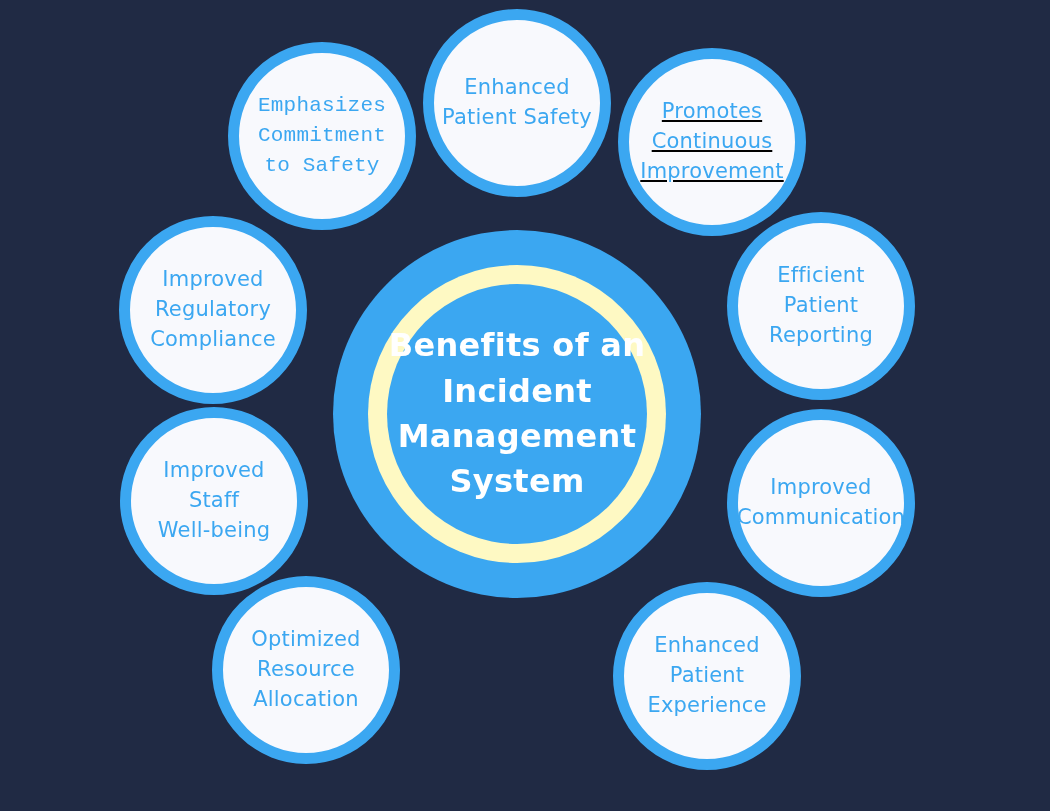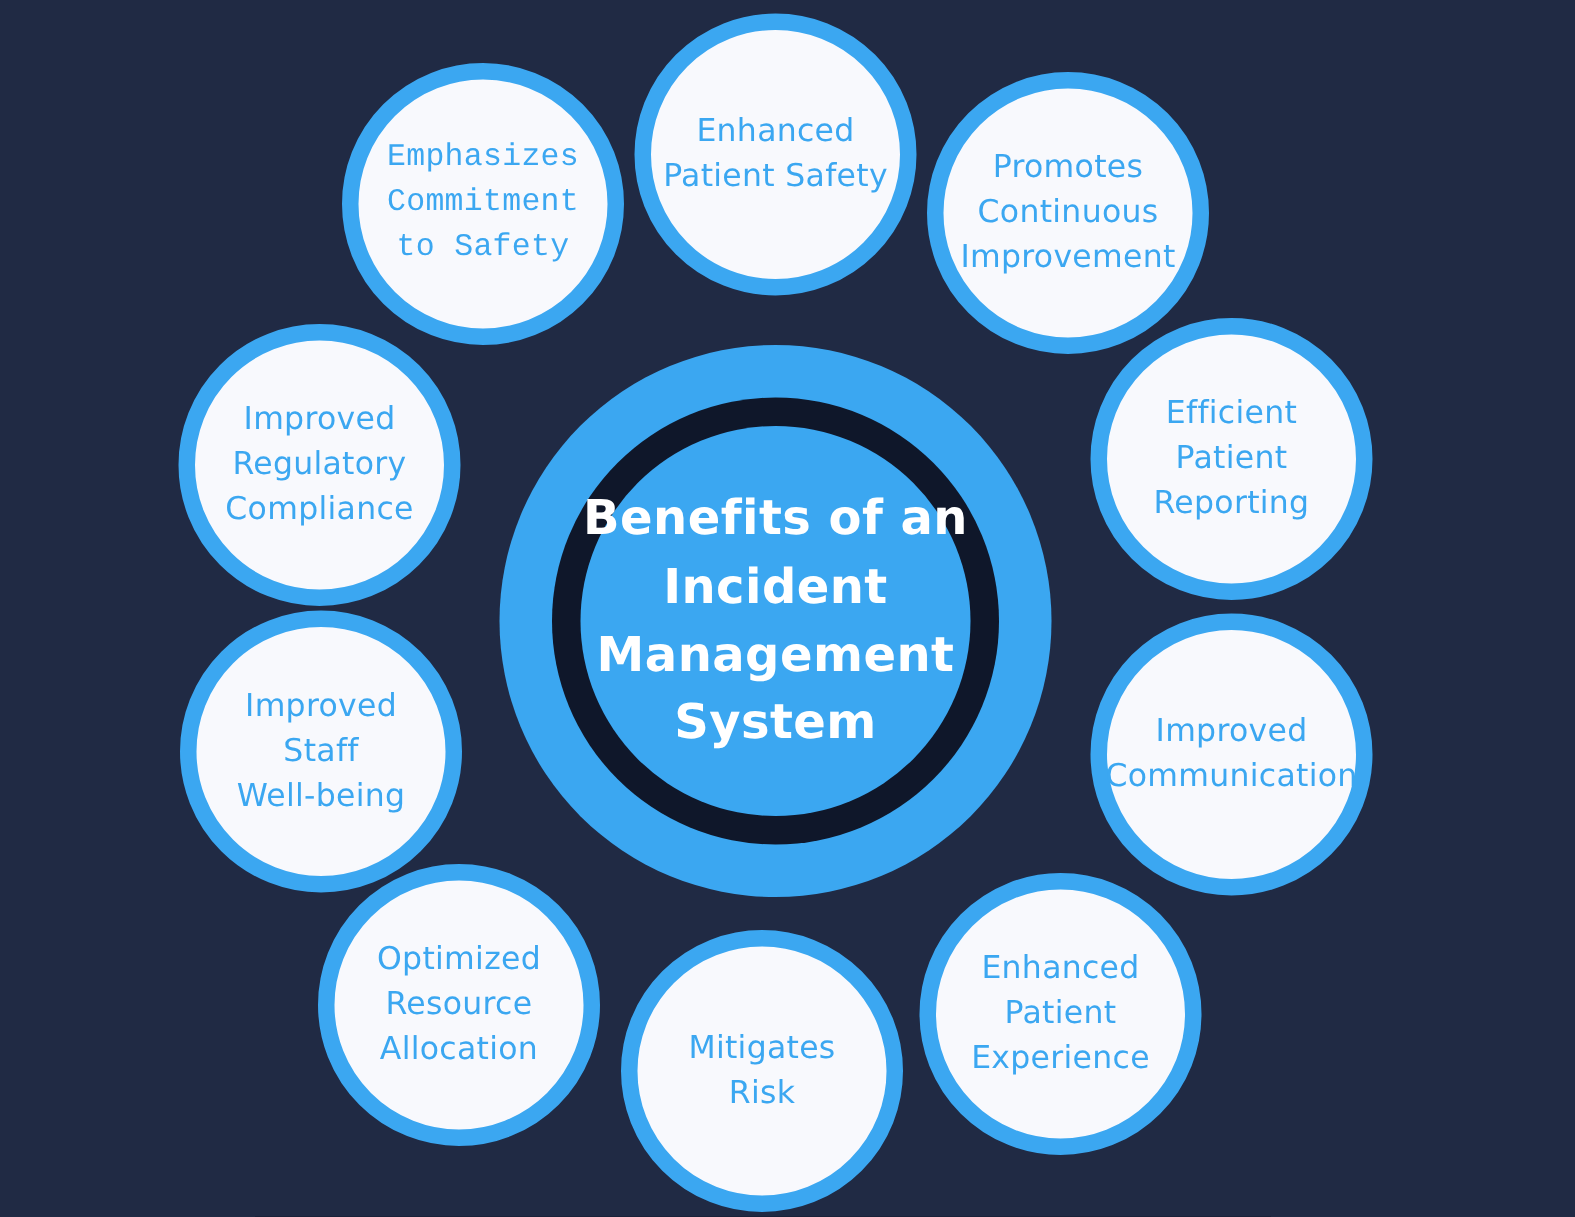--- a/index.html
+++ b/index.html
@@ -34,21 +34,21 @@
     text-align: center;
     color: #3BA7F1;
     font-size: 21px;
     line-height: 1.42;
     letter-spacing: 0.2px;
     font-weight: 500;
   }
 
   
   .sat-top          { left: 423px; top:   9px; }
-  .sat-top-right    { left: 618px; top:  48px; }
+  .sat-top-right    { left: 618px; top:  48px; text-decoration: underline; }
   .sat-right-upper  { left: 727px; top: 212px; }
   .sat-right-lower  { left: 727px; top: 409px; }
   .sat-bottom-right { left: 613px; top: 582px; }
   .sat-bottom       { left: 414px; top: 620px; }
   .sat-bottom-left  { left: 212px; top: 576px; }
   .sat-left-lower   { left: 120px; top: 407px; }
   .sat-left-upper   { left: 119px; top: 216px; }
   .sat-top-left     { left: 228px; top:  42px; font-family: Liberation Mono, monospace; }
 
   
@@ -62,21 +62,21 @@
     background: #3BA7F1;
   }
   .hub-darkring {
     position: absolute;
     left: 50%;
     top: 50%;
     transform: translate(-50%, -50%);
     width: 298px;
     height: 298px;
     border-radius: 50%;
-    background: #0f172a;
+    background: #fef9c3;
   }
   .hub-inner {
     position: absolute;
     left: 50%;
     top: 50%;
     transform: translate(-50%, -50%);
     width: 260px;
     height: 260px;
     border-radius: 50%;
     background: #3BA7F1;
@@ -131,24 +131,20 @@
     <div class="label">Improved
 Communication</div>
   </div>
 
   <div class="sat sat-bottom-right">
     <div class="label">Enhanced
 Patient
 Experience</div>
   </div>
 
-  <div class="sat sat-bottom">
-    <div class="label">Mitigates
-Risk</div>
-  </div>
 
   <div class="sat sat-bottom-left">
     <div class="label">Optimized
 Resource
 Allocation</div>
   </div>
 
   <div class="sat sat-left-lower">
     <div class="label">Improved
 Staff

